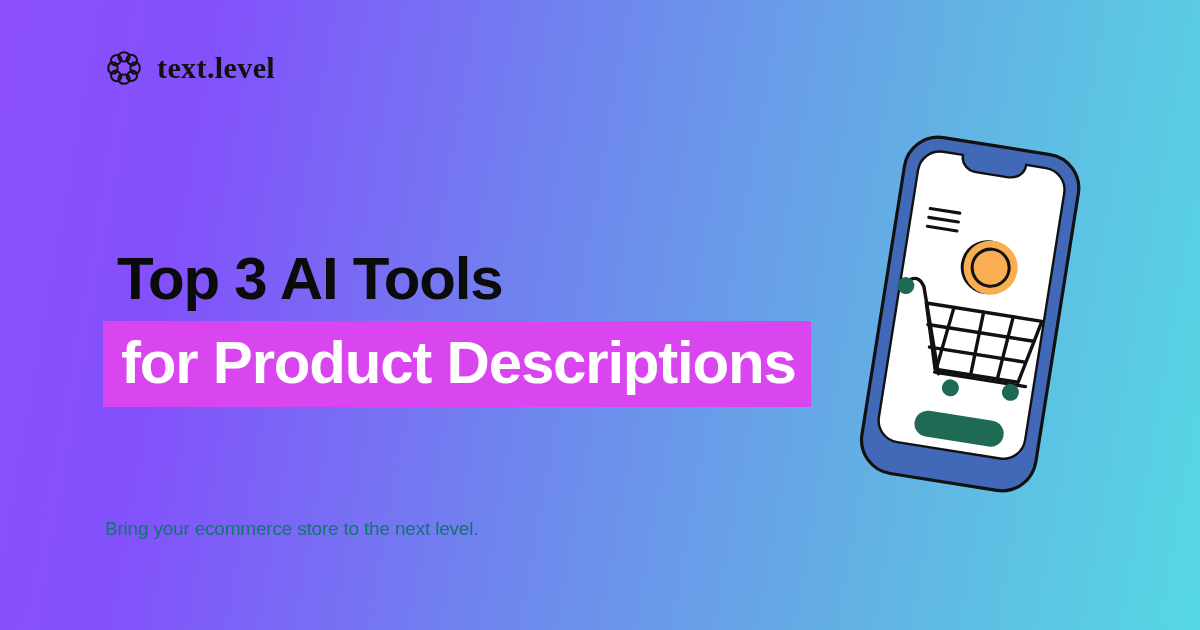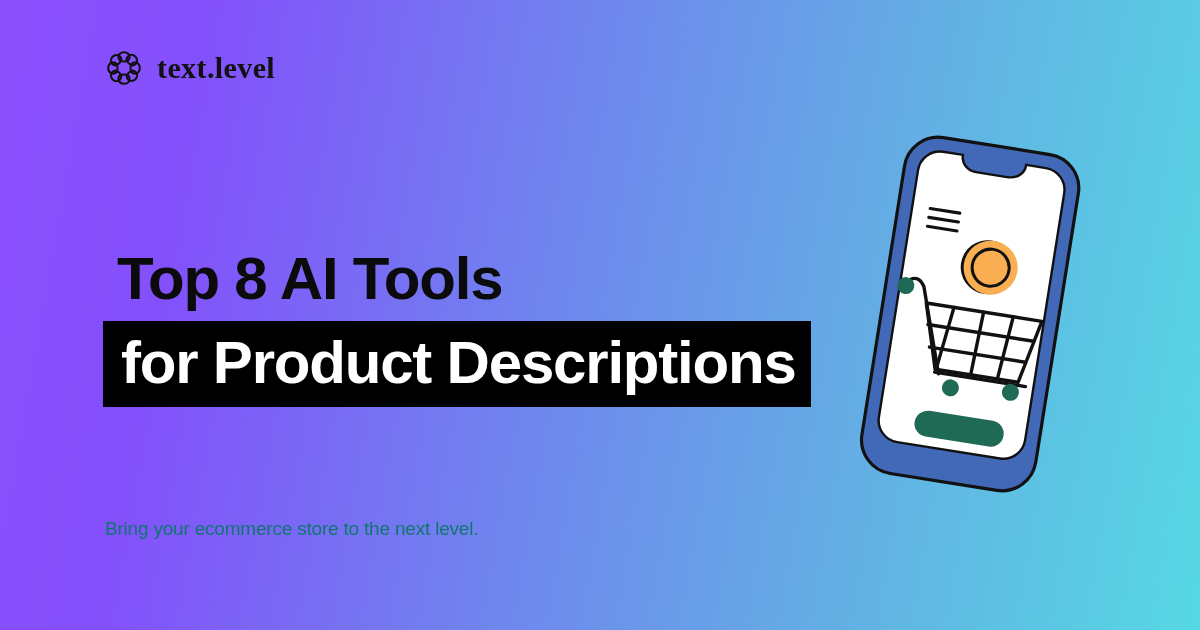--- a/index.html
+++ b/index.html
@@ -37,21 +37,21 @@
     font-size:60px;
     font-weight:700;
     color:#0b0b0b;
     line-height:1.05;
     letter-spacing:-1.2px;
     padding-left:14px;
     white-space:nowrap;
   }
   .headline-line2-wrap {
     margin-top:11px;
-    background:#000000;
+    background:#d946ef;
     display:inline-block;
     padding:12px 15px 14px 18px;
   }
   .headline-line2 {
     font-size:60px;
     font-weight:700;
     color:#ffffff;
     line-height:1.0;
     letter-spacing:-1.2px;
     white-space:nowrap;
@@ -92,21 +92,21 @@
         <path d="M8.7 31.4c-2.3-2.3-2.3-5.5-0.3-7.4 1.9-1.8 4.6-1.5 6.9 0.8 2.3 2.3 2.6 5 0.7 6.9-1.9 1.9-5 1.9-7.3-0.3z"></path>
         <path d="M4.2 20c0-3.3 2.1-5.6 4.9-5.6 2.6 0 4.4 2.1 4.4 5.6s-1.8 5.6-4.4 5.6c-2.8 0-4.9-2.3-4.9-5.6z"></path>
         <path d="M8.6 8.7c2.3-2.3 5.5-2.3 7.4-0.3 1.8 1.9 1.5 4.6-0.8 6.9-2.3 2.3-5 2.6-6.9 0.7-1.9-1.9-1.9-5 0.3-7.3z"></path>
       </g>
     </svg>
   </span>
   <span class="brand-name">text.level</span>
 </div>
 
 <div class="headline-block">
-  <div class="headline-line1">Top 8 AI Tools</div>
+  <div class="headline-line1">Top 3 AI Tools</div>
   <div class="headline-line2-wrap">
     <div class="headline-line2">for Product Descriptions</div>
   </div>
 </div>
 
 <div class="subtitle">Bring your ecommerce store to the next level.</div>
 
 <div class="illustration">
   <svg viewBox="0 0 260 390" xmlns="http://www.w3.org/2000/svg">
     <g transform="rotate(9 130 195)">

